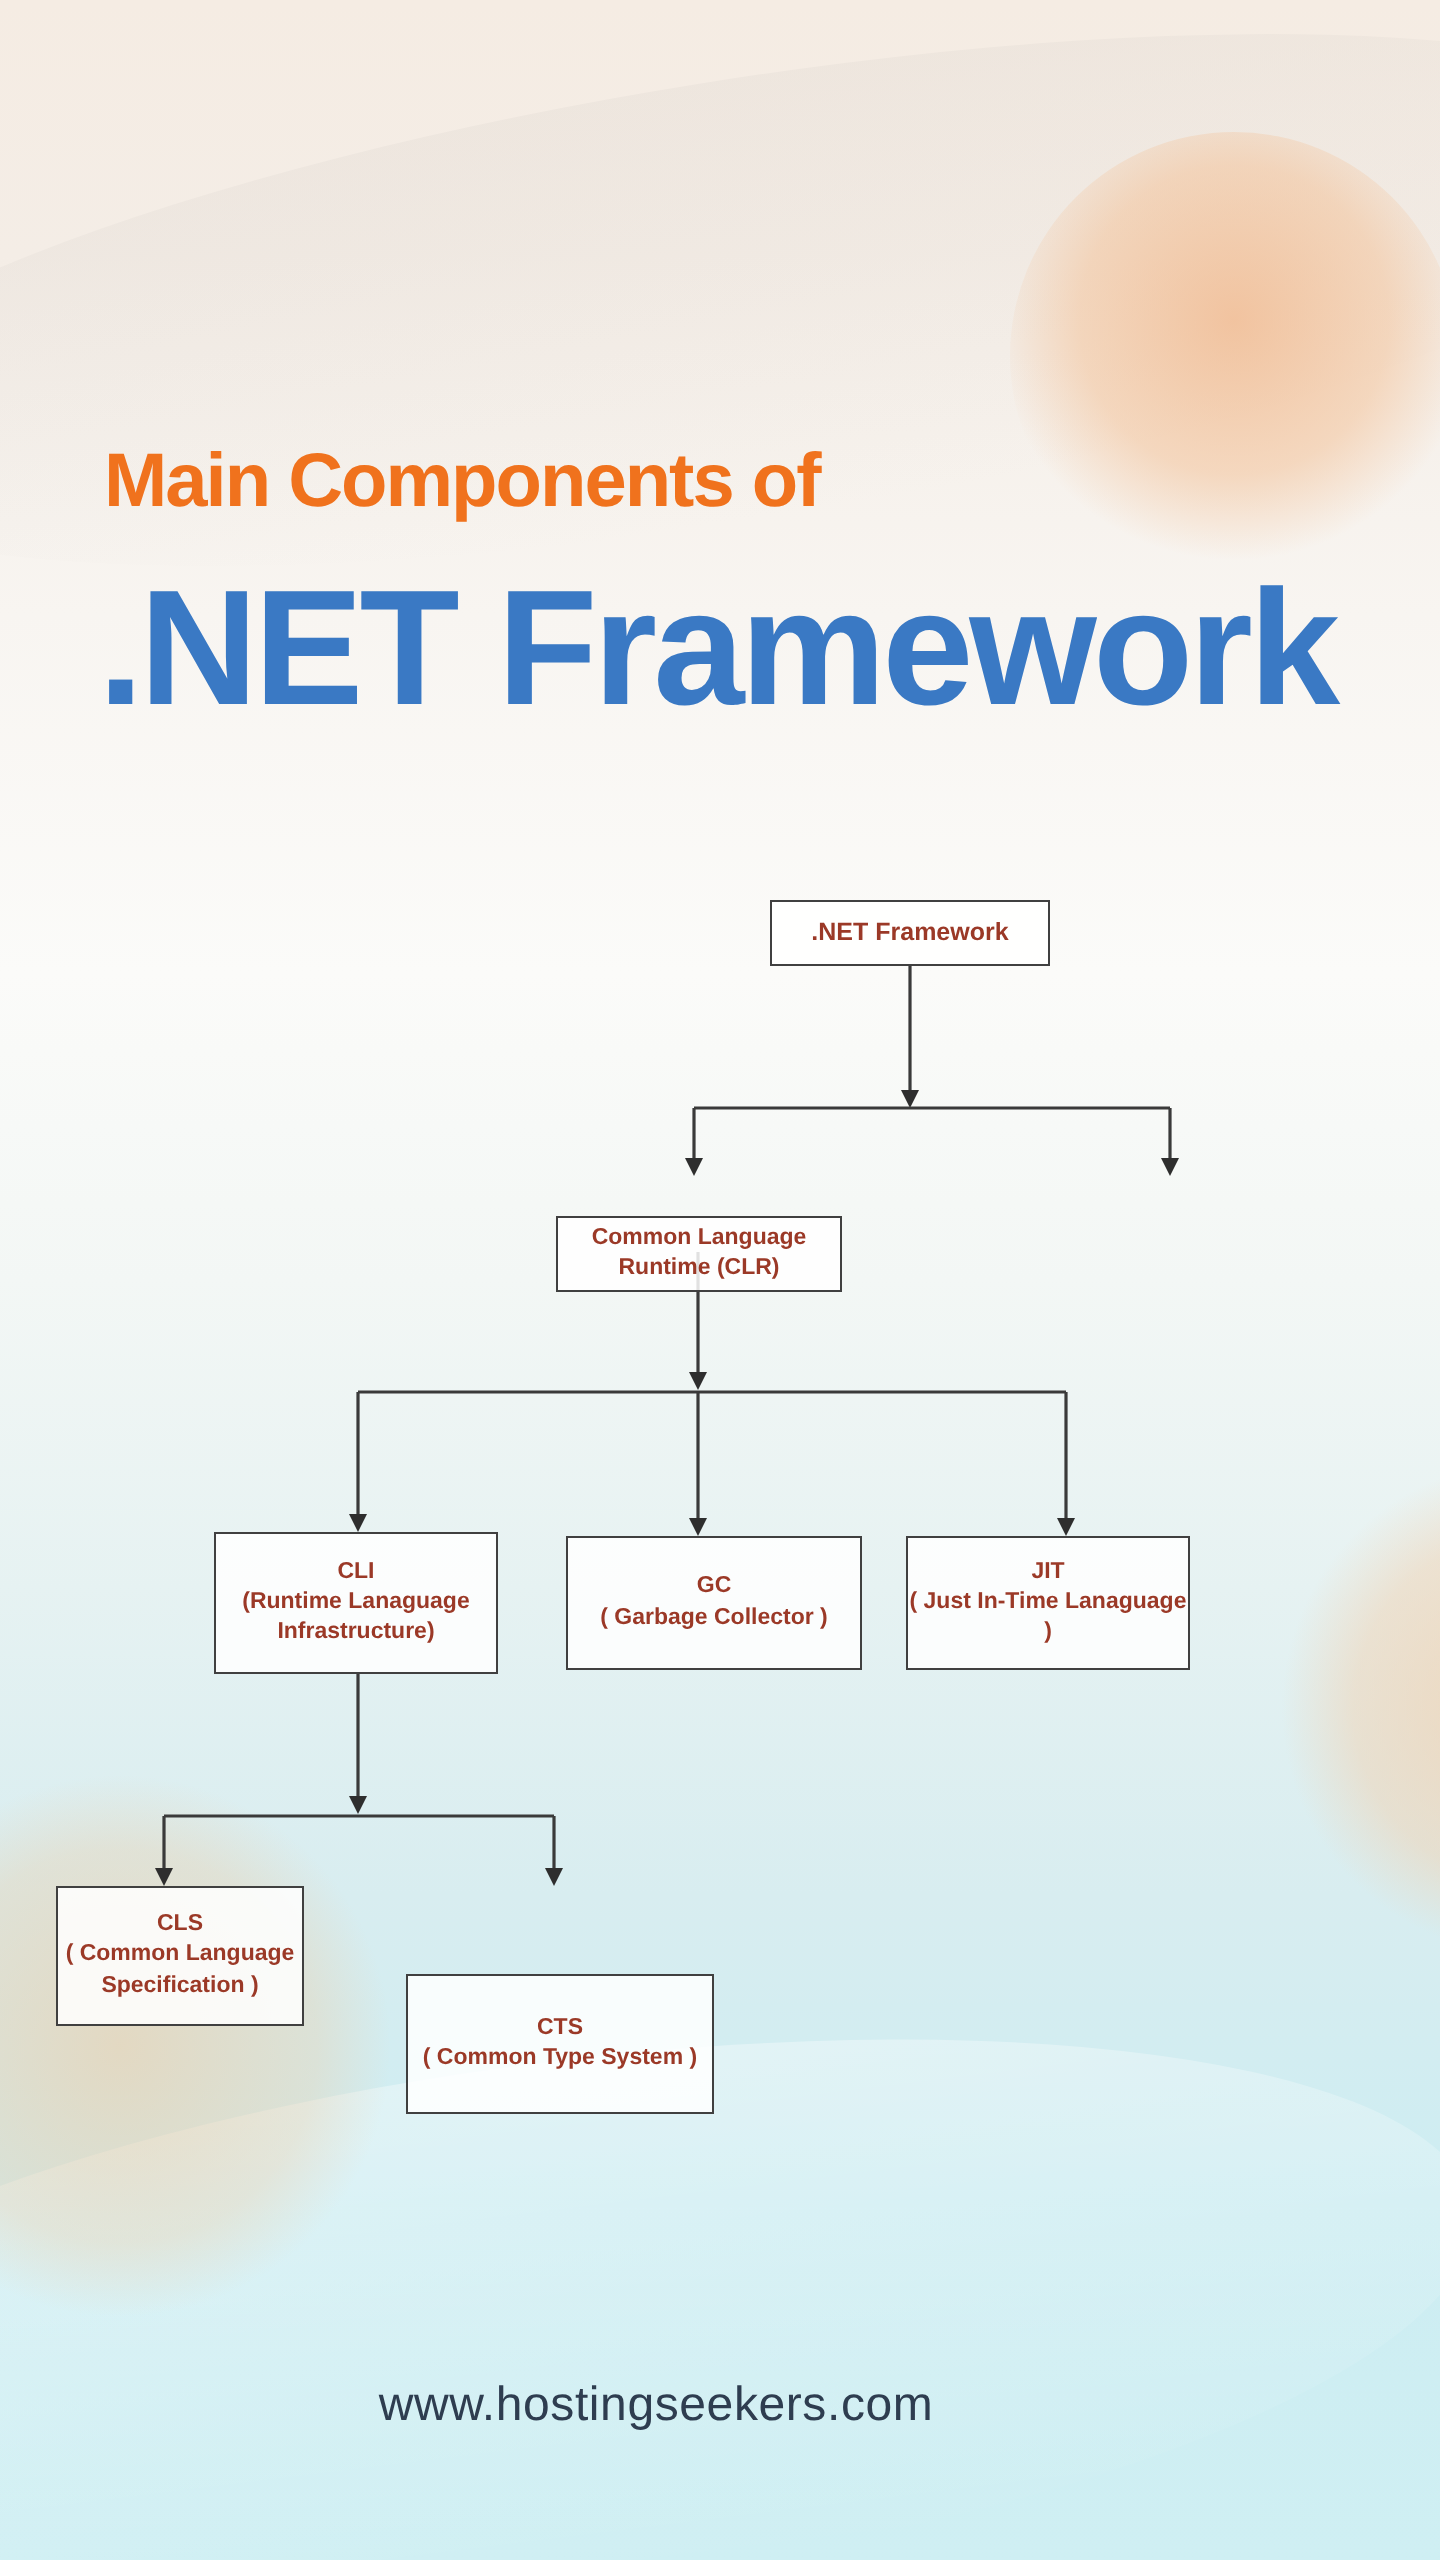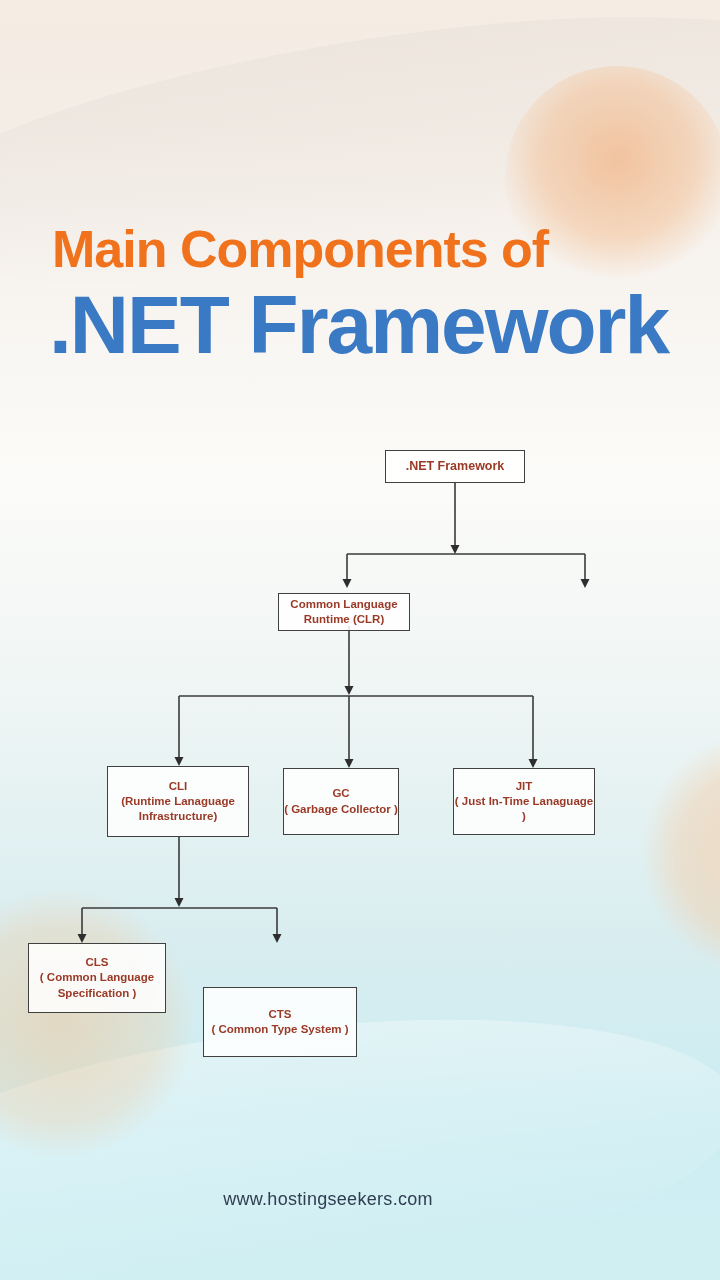--- a/index.html
+++ b/index.html
@@ -39,21 +39,21 @@
   }
   .wave-bottom {
     position:absolute; left:-160px; top:1030px; width:900px; height:260px;
     background:linear-gradient(180deg, rgba(255,255,255,0.35), rgba(255,255,255,0));
     border-radius:50%; transform:rotate(-7deg); pointer-events:none;
   }
 
   
   .title-line1 {
     position:absolute; left:52px; top:222px;
-    font-size:52px; font-weight:700; letter-spacing:-1px;
+    font-size:38px; font-weight:700; letter-spacing:-1px;
     color:#f0721d; line-height:1.05; white-space:nowrap;
   }
   .title-line2 {
     position:absolute; left:49px; top:282px;
     font-size:82px; font-weight:700; letter-spacing:-2px;
     color:#3a79c4; line-height:1.05; white-space:nowrap;
   }
 
   
   svg.connectors { position:absolute; left:0; top:0; width:720px; height:1280px; }
@@ -61,32 +61,32 @@
   .connectors polygon { fill:#2e2e2e; }
 
   .node {
     position:absolute; box-sizing:border-box;
     border:1.6px solid #404040; background:rgba(255,255,255,0.85);
     display:flex; align-items:center; justify-content:center;
     text-align:center; color:#9b3927; font-weight:700;
     font-size:11.5px; line-height:1.32; white-space:pre-line;
   }
   .node-root { left:385px; top:450px; width:140px; height:33px; font-size:12.5px; }
-  .node-clr  { left:278px; top:593px; width:132px; height:38px; }
+  .node-clr  { left:278px; top:608px; width:143px; height:38px; }
   .node-fcl  { left:558px; top:588px; width:134px; height:38px; }
   .node-cli  { left:107px; top:766px; width:142px; height:71px; }
-  .node-gc   { left:283px; top:768px; width:116px; height:67px; }
+  .node-gc   { left:283px; top:768px; width:148px; height:67px; }
   .node-jit  { left:453px; top:768px; width:142px; height:67px; }
-  .node-cls  { left:28px;  top:943px; width:138px; height:70px; }
+  .node-cls  { left:28px;  top:943px; width:124px; height:70px; }
   .node-cts  { left:203px; top:943px; width:154px; height:70px;margin-top:44px; }
 
   
   .footer {
     position:absolute; left:0; top:1189px; width:656px;
-    text-align:center; font-size:18px; color:#2e3d50; letter-spacing:0.3px;
+    text-align:center; font-size:24px; color:#2e3d50; letter-spacing:0.3px;
   }
 </style>
 </head>
 <body>
 
 <div class="page">
 
   <div class="wave-top"></div>
   <div class="wave-bottom"></div>
   <div class="blob blob-top-right"></div>

